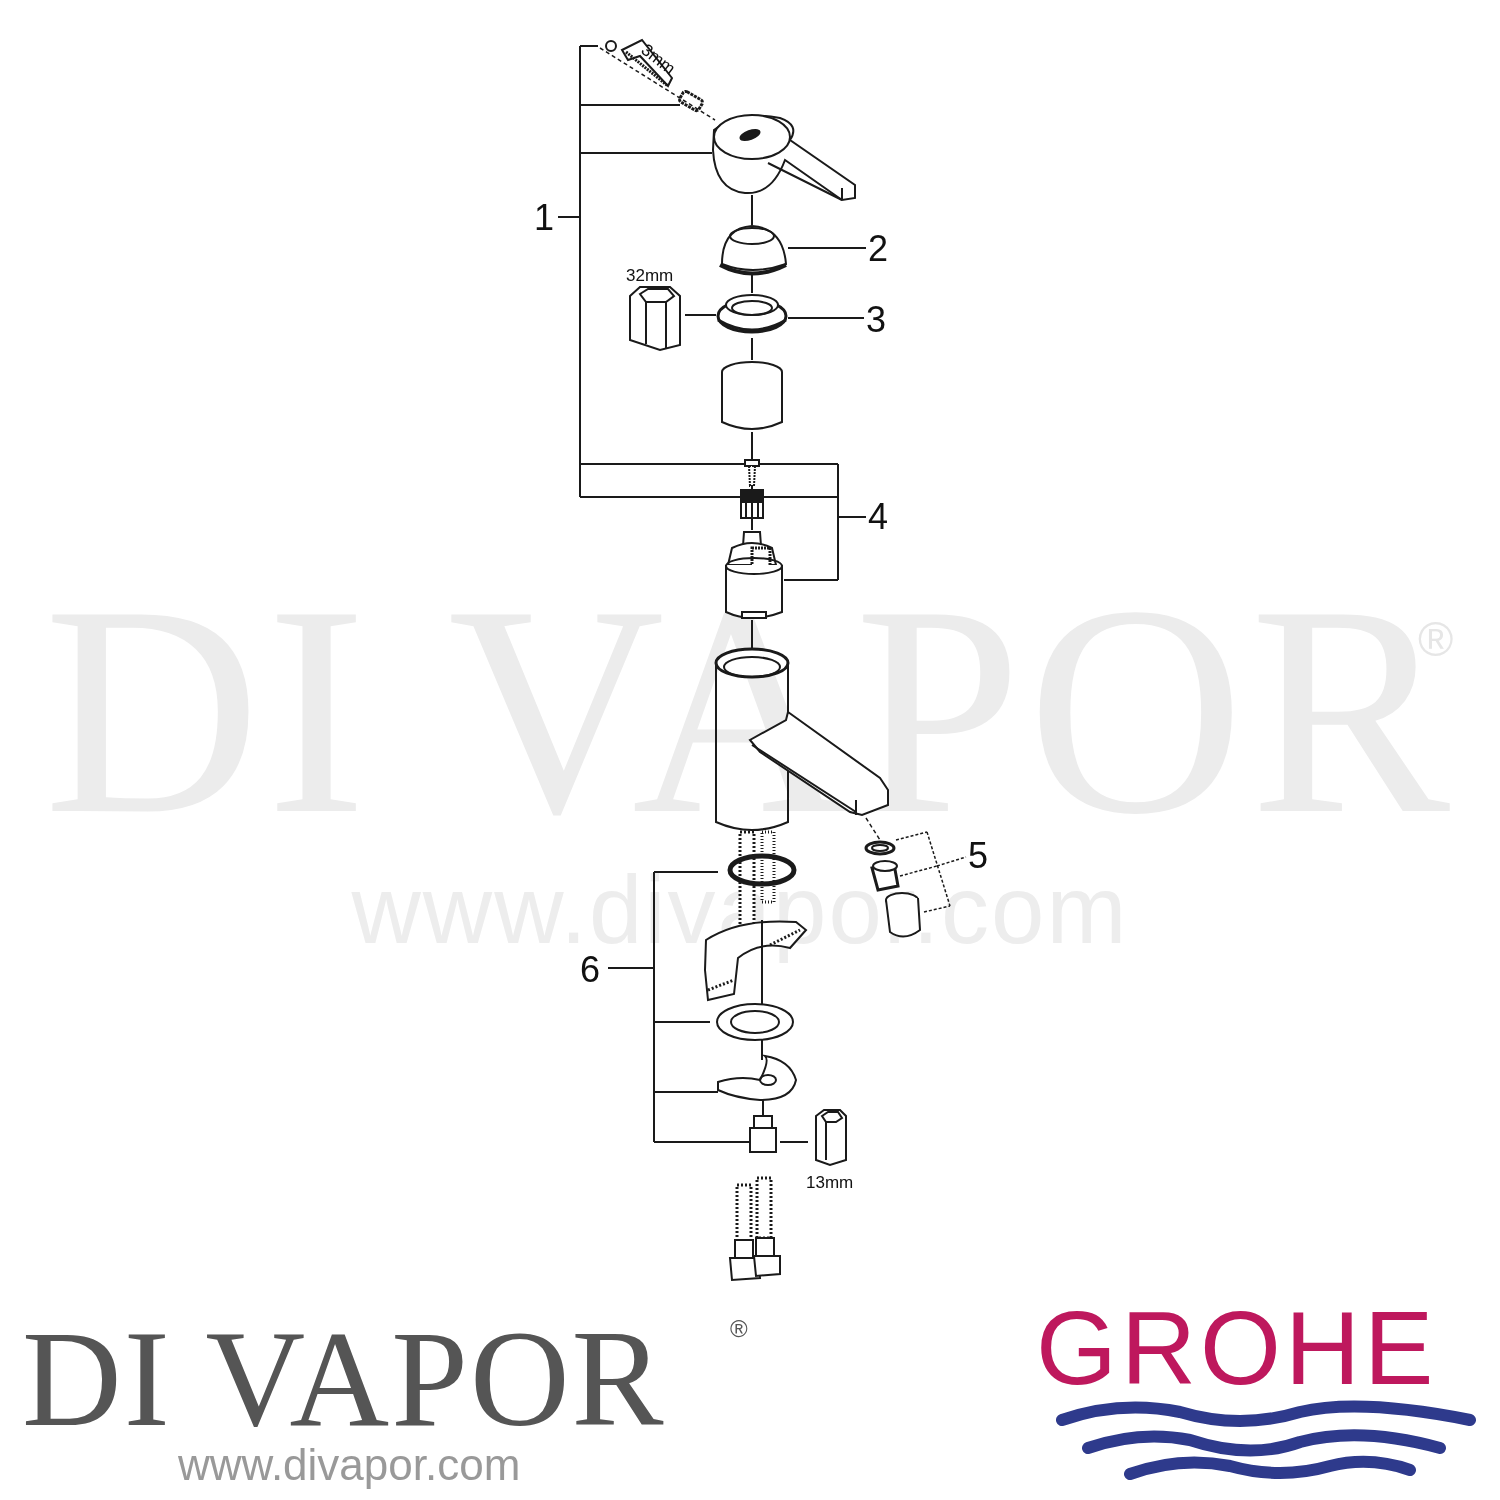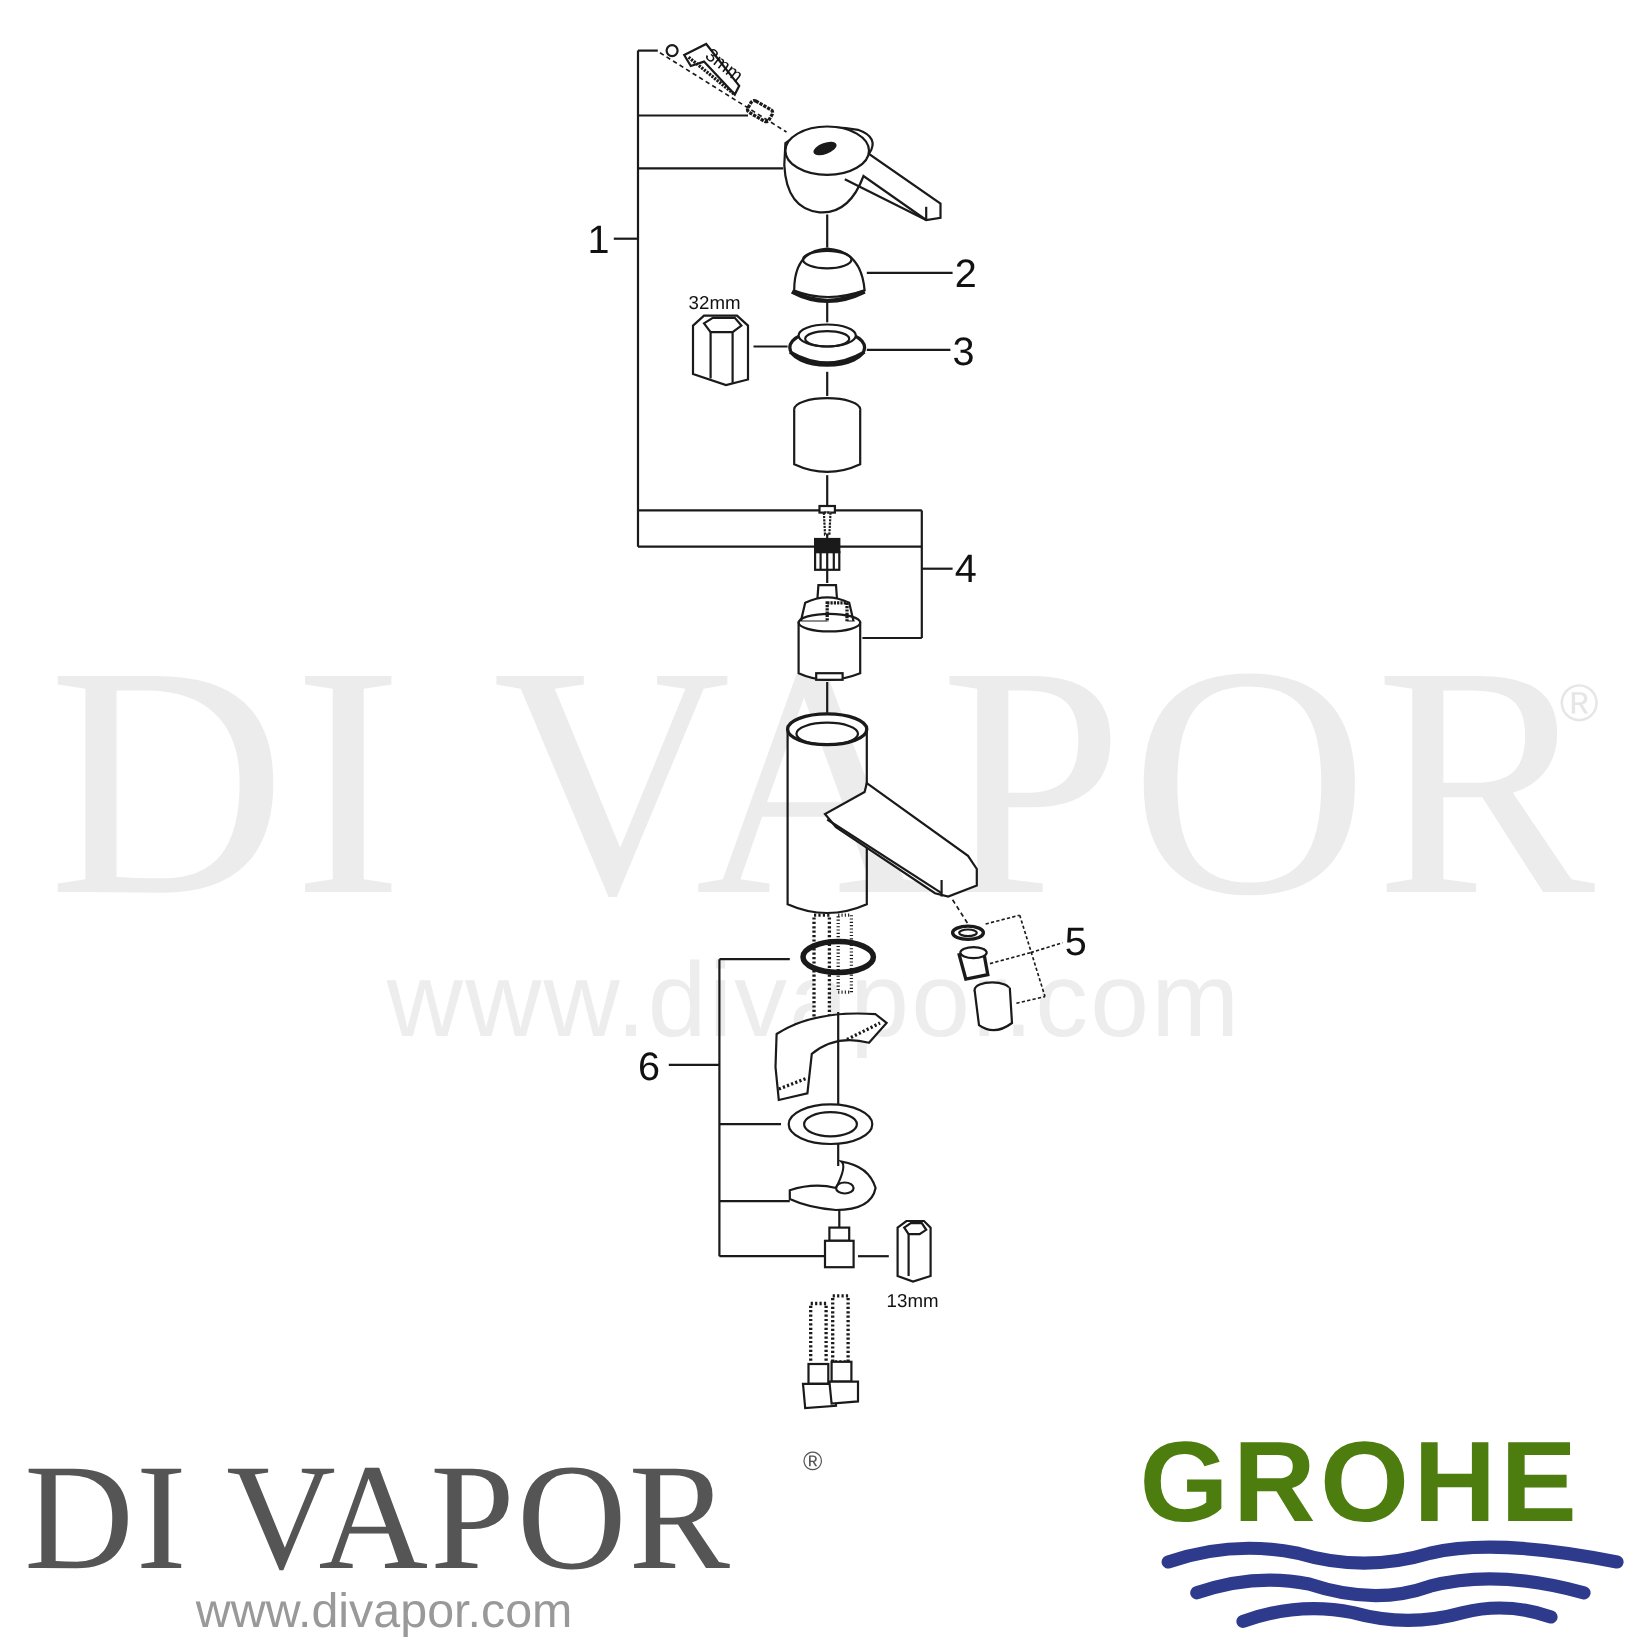--- a/index.html
+++ b/index.html
@@ -22,22 +22,22 @@
     .size-label { font-family: "Liberation Sans", sans-serif; font-size: 17px; color: #111; }
     .brand-divapor {
       left: 22px; top: 1310px; font-family: "Liberation Serif", serif; font-size: 138px;
       color: #555555; line-height: 1; letter-spacing: 2px; white-space: nowrap;
     }
     .brand-reg { left: 730px; top: 1315px; font-size: 24px; color: #555; font-family: "Liberation Sans", sans-serif; }
     .brand-url {
       left: 178px; top: 1440px; font-family: "Liberation Sans", sans-serif; font-size: 44px; color: #999999; white-space: nowrap;
     }
     .grohe-word {
-      left: 1036px; top: 1296px; font-family: "Liberation Sans", sans-serif; font-weight: bold;
-      font-size: 104px; color: #4d7c0f; letter-spacing: 4px; line-height: 1;
+      left: 1036px; top: 1296px; font-family: "Liberation Sans", sans-serif; font-weight: normal;
+      font-size: 104px; color: #be185d; letter-spacing: 4px; line-height: 1;
     }
   </style>
 </head>
 <body>
 
 <div class="abs watermark-main">DI VAPOR</div>
 <div class="abs watermark-reg">®</div>
 <div class="abs watermark-url">www.divapor.com</div>
 
 <svg class="diagram" width="1500" height="1500" viewBox="0 0 1500 1500" fill="none" stroke="#1a1a1a" stroke-width="2">

